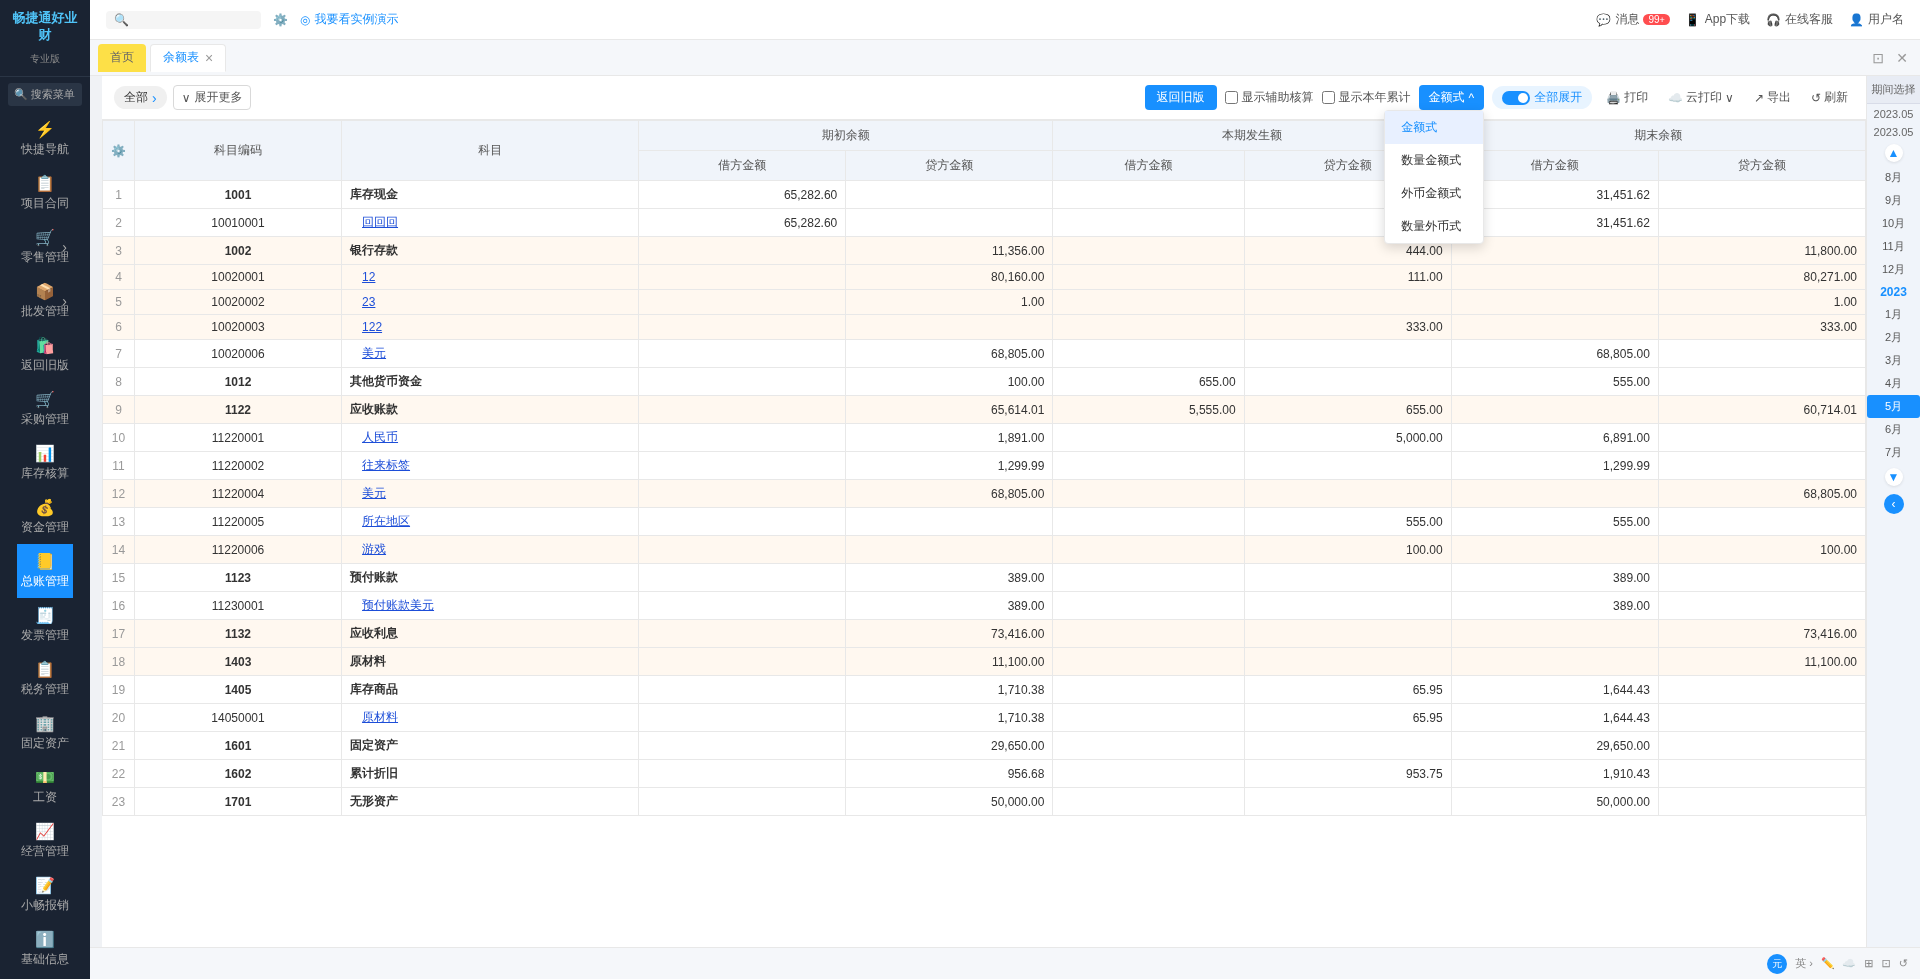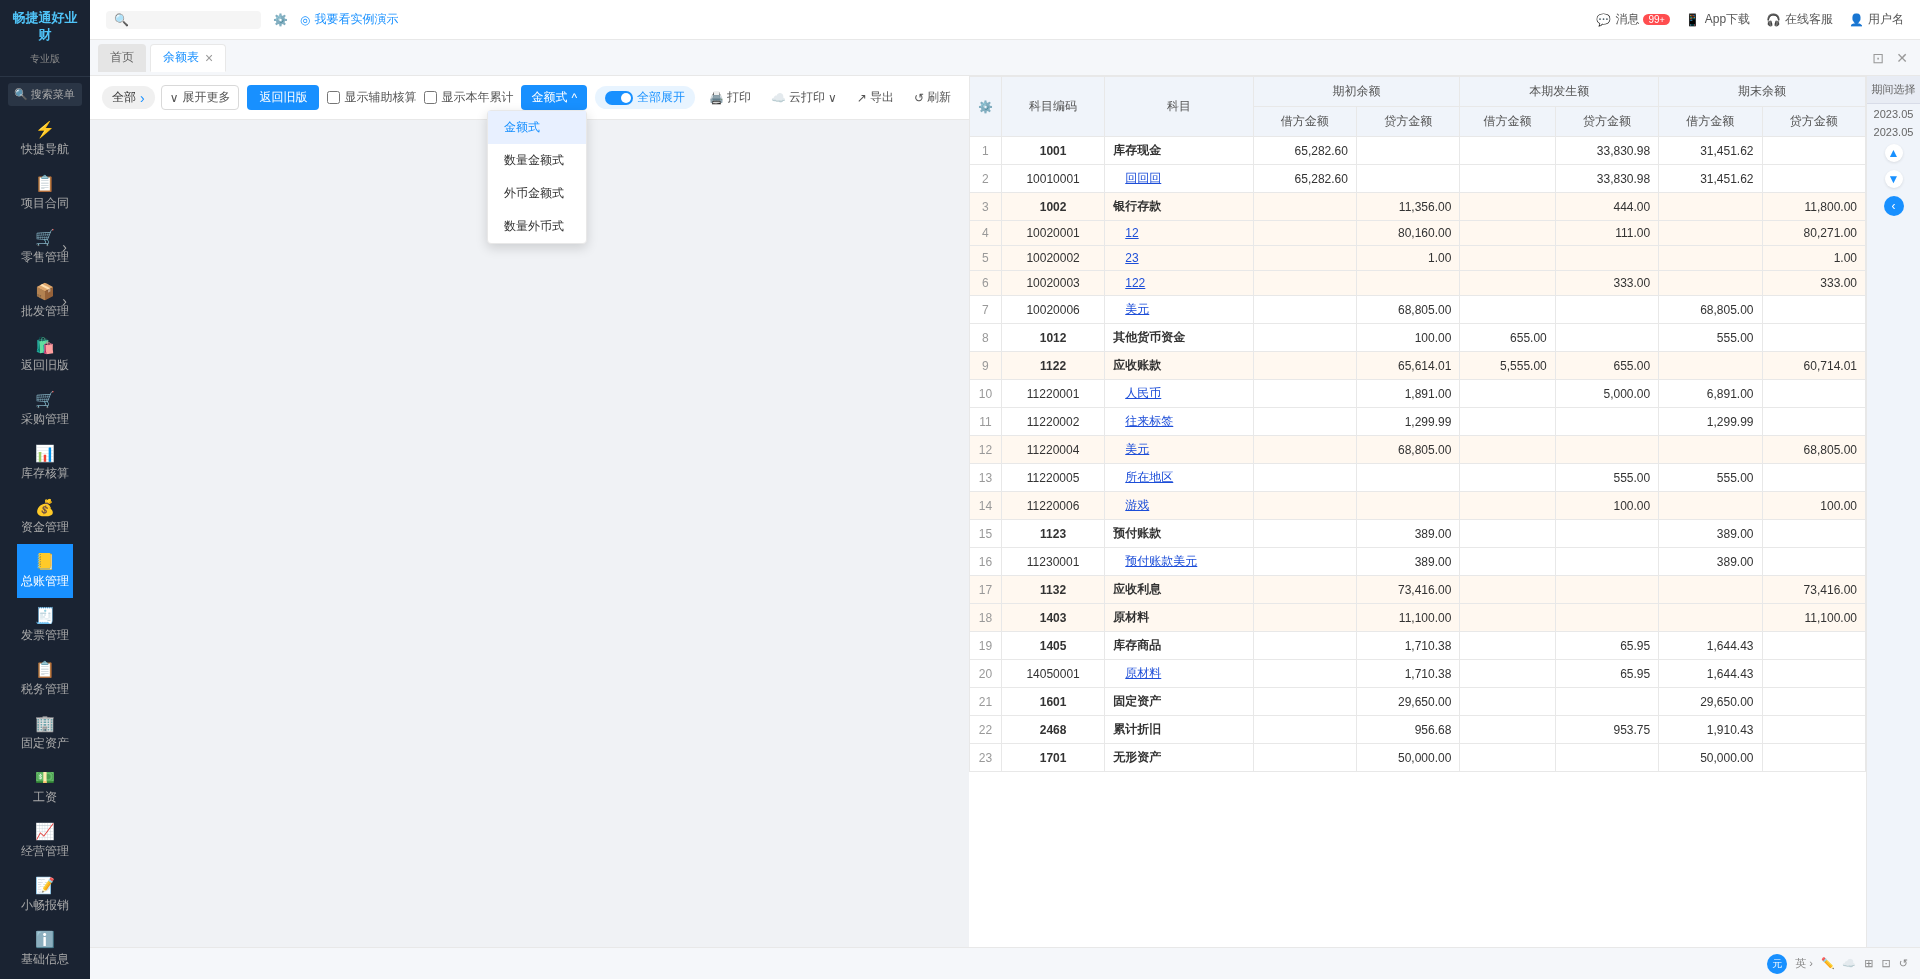--- a/index.html
+++ b/index.html
@@ -26,32 +26,32 @@
     .top-header-search { display: flex; align-items: center; gap: 4px; background: #f5f5f5; border-radius: 4px; padding: 2px 8px; }
     .top-header-search input { border: none; background: transparent; font-size: 12px; outline: none; width: 120px; color: #666; }
     .top-header-demo { color: #1890ff; font-size: 12px; cursor: pointer; display: flex; align-items: center; gap: 4px; }
     .top-header-right { display: flex; align-items: center; gap: 16px; }
     .header-btn { display: flex; align-items: center; gap: 4px; color: #555; font-size: 12px; cursor: pointer; }
     .badge { background: #ff4d4f; color: #fff; border-radius: 10px; padding: 0 5px; font-size: 10px; min-width: 16px; text-align: center; }
     .badge-plus { font-size: 9px; }
 
     
     .tab-bar { height: 36px; background: #f5f7fa; border-bottom: 1px solid #e8e8e8; display: flex; align-items: center; padding: 0 8px; gap: 4px; }
-    .tab-item { height: 28px; padding: 0 12px; border-radius: 4px 4px 0 0; display: flex; align-items: center; gap: 6px; cursor: pointer; font-size: 12px; color: #666; background: #e5e5e5; }
+    .tab-item { height: 28px; padding: 0 12px; border-radius: 4px 4px 0 0; display: flex; align-items: center; gap: 6px; cursor: pointer; font-size: 12px; color: #666; background: #fde047; }
     .tab-item.active { background: #fff; color: #1890ff; border: 1px solid #e8e8e8; border-bottom: 1px solid #fff; }
     .tab-home { color: #666; }
     .tab-close { color: #999; font-size: 14px; cursor: pointer; }
     .tab-window-btns { margin-left: auto; display: flex; gap: 4px; }
     .win-btn { width: 20px; height: 20px; display: flex; align-items: center; justify-content: center; cursor: pointer; color: #999; font-size: 14px; }
 
     
     .content-area { flex: 1; display: flex; overflow: hidden; }
 
     
-    .balance-area { flex: 1; display: flex; flex-direction: row; overflow: hidden; }
+    .balance-area { flex: 1; display: flex; flex-direction: column; overflow: hidden; margin-left: 12px; }
 
     
     .toolbar { height: 44px; background: #fff; border-bottom: 1px solid #e8e8e8; display: flex; align-items: center; padding: 0 12px; gap: 8px; }
     .toolbar-left { display: flex; align-items: center; gap: 6px; }
     .breadcrumb-all { display: flex; align-items: center; gap: 4px; background: #f0f0f0; border-radius: 14px; padding: 3px 10px; font-size: 12px; color: #333; cursor: pointer; }
     .breadcrumb-arrow { color: #1890ff; font-size: 14px; }
     .expand-btn { display: flex; align-items: center; gap: 4px; border: 1px solid #d9d9d9; border-radius: 4px; padding: 3px 8px; font-size: 12px; cursor: pointer; color: #555; background: #fff; }
     .toolbar-right { margin-left: auto; display: flex; align-items: center; gap: 8px; }
     .btn-return { background: #1890ff; color: #fff; border: none; border-radius: 4px; padding: 4px 12px; font-size: 12px; cursor: pointer; }
     .checkbox-label { display: flex; align-items: center; gap: 4px; font-size: 12px; color: #555; cursor: pointer; }
@@ -494,21 +494,21 @@
       <td class="name-cell group-header">固定资产</td>
       <td class="amount-cell"></td>
       <td class="amount-cell">29,650.00</td>
       <td class="amount-cell"></td>
       <td class="amount-cell"></td>
       <td class="amount-cell">29,650.00</td>
       <td class="amount-cell"></td>
     </tr>
               <tr>
       <td class="row-num">22</td>
-      <td class="code-cell"><b>2468</b></td>
+      <td class="code-cell"><b>1602</b></td>
       <td class="name-cell group-header">累计折旧</td>
       <td class="amount-cell"></td>
       <td class="amount-cell">956.68</td>
       <td class="amount-cell"></td>
       <td class="amount-cell">953.75</td>
       <td class="amount-cell">1,910.43</td>
       <td class="amount-cell"></td>
     </tr>
               <tr>
       <td class="row-num">23</td>
@@ -526,20 +526,35 @@
       </div>
     </div>
 
     <div class="period-sidebar">
       <div class="period-header">期间选择</div>
       <div style="padding:4px; font-size:11px; color:#666; text-align:center;">2023.05</div>
       <div style="padding:2px 4px; font-size:11px; color:#666; text-align:center;">2023.05</div>
       <div style="display:flex; justify-content:center; gap:4px; padding:4px;">
         <div class="period-nav-btn">▲</div>
       </div>
+      <div id="period-months-container">
+          <div class="period-month">8月</div>
+          <div class="period-month">9月</div>
+          <div class="period-month">10月</div>
+          <div class="period-month">11月</div>
+          <div class="period-month">12月</div>
+          <div class="period-month" style="color: rgb(24, 144, 255); font-weight: bold; font-size: 12px;">2023</div>
+          <div class="period-month">1月</div>
+          <div class="period-month">2月</div>
+          <div class="period-month">3月</div>
+          <div class="period-month">4月</div>
+          <div class="period-month active">5月</div>
+          <div class="period-month">6月</div>
+          <div class="period-month">7月</div>
+        </div>
       <div style="display:flex; justify-content:center; gap:4px; padding:4px;">
         <div class="period-nav-btn">▼</div>
       </div>
       <div class="period-collapse">
         <div class="period-collapse-btn">‹</div>
       </div>
     </div>
   </div>
 
   <div class="status-bar">

